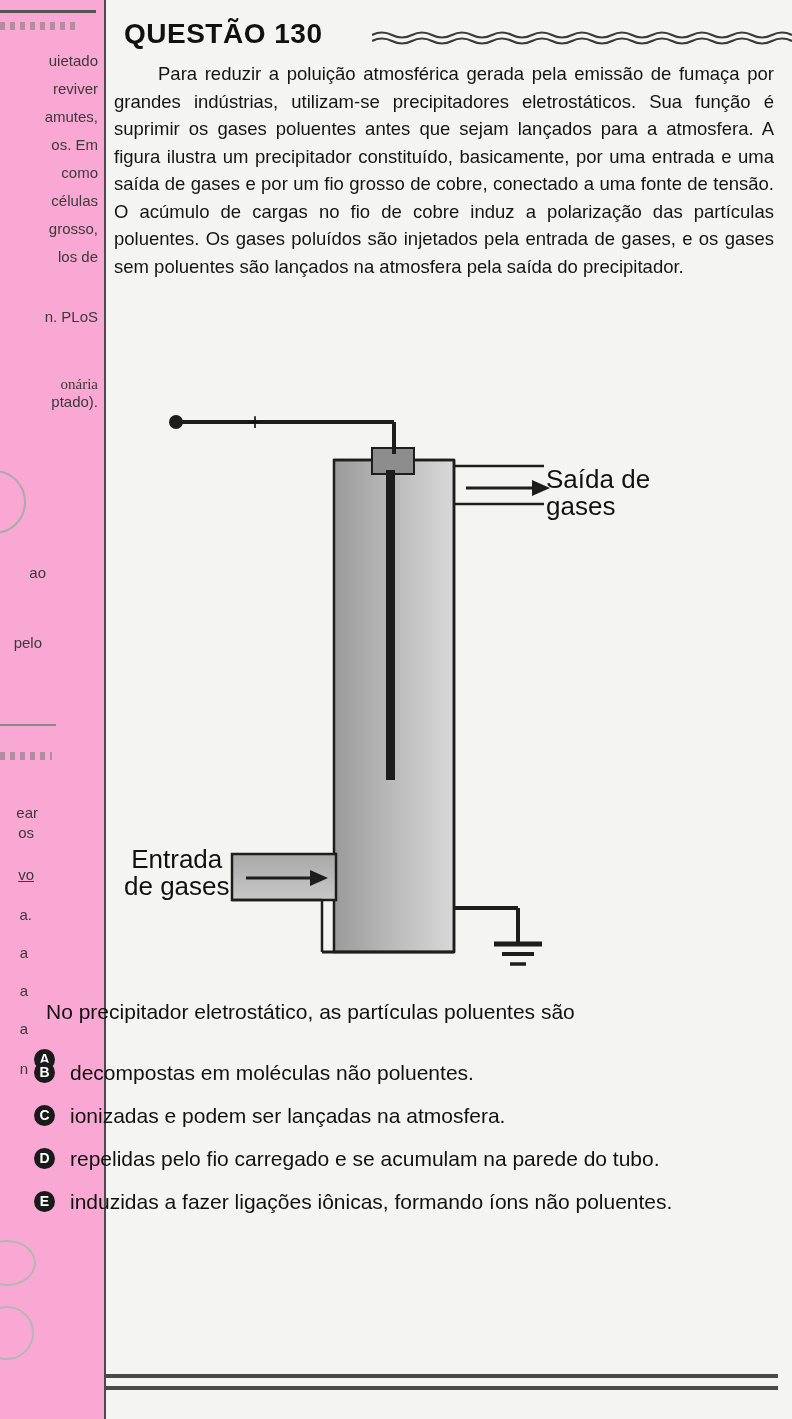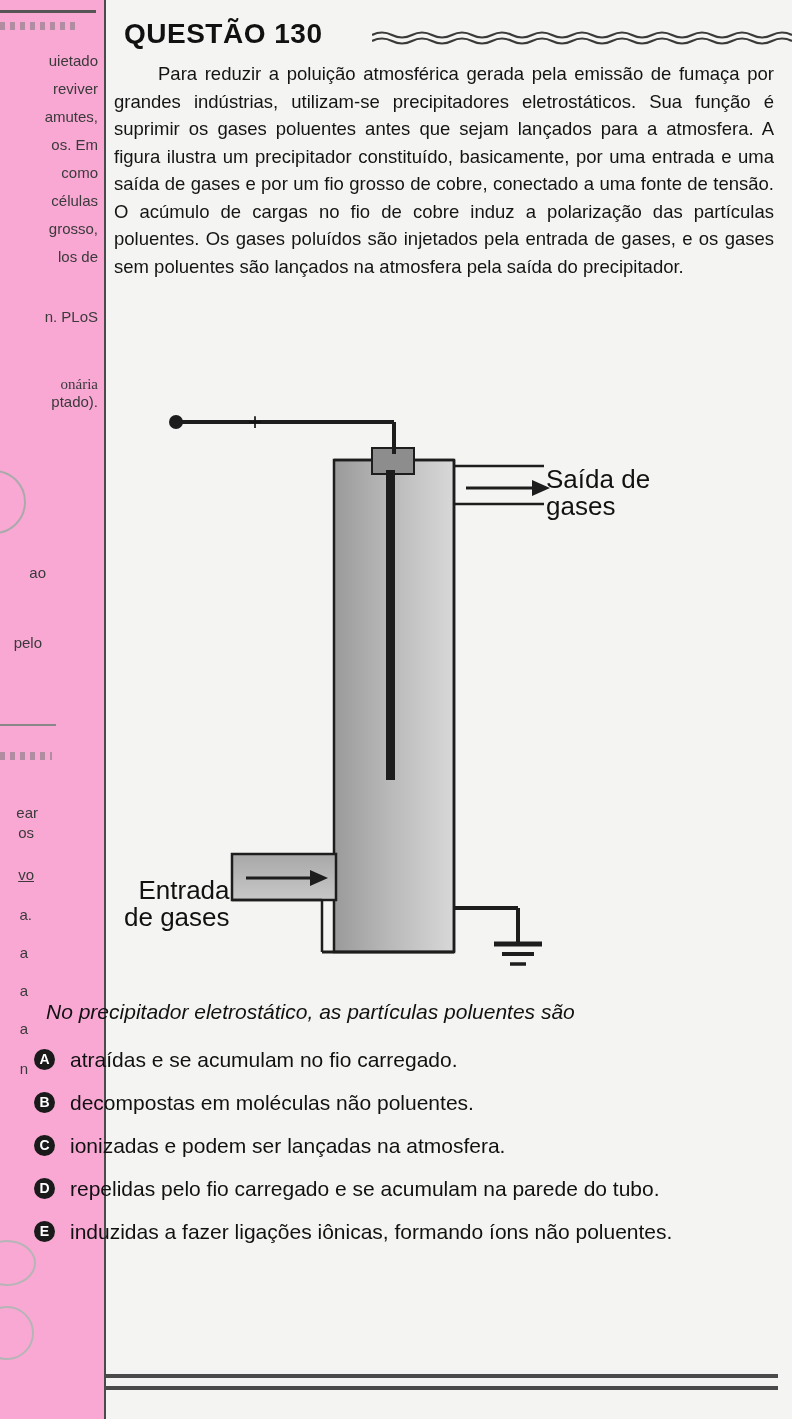--- a/index.html
+++ b/index.html
@@ -133,31 +133,30 @@
   .figure svg { display: block; }
 
   .fig-label {
     position: absolute;
     font-size: 26px;
     color: #111;
     font-family: "Liberation Sans", sans-serif;
     line-height: 27px;
   }
   .lbl-saida { left: 432px; top: 58px; }
-  .lbl-entrada { left: 10px; top: 469px; text-align: right; }
+  .lbl-entrada { left: 10px; top: 438px; text-align: center; }
 
   
   .stem {
     position: absolute;
     left: 46px;
     top: 1000px;
     width: 712px;
     font-size: 21px;
     color: #111;
-    font-style: italic;
   }
 
   .alts {
     position: absolute;
     left: 34px;
     top: 1045px;
     width: 730px;
   }
   .alt {
     position: relative;
@@ -321,21 +320,20 @@
     </div>
   </div>
 
 </div>
 
 <div class="stem">No precipitador eletrostático, as partículas poluentes são</div>
 
 <div class="alts">
   <div class="alt">
     <span class="badge">A</span>
-    <span>atraídas e se acumulam no fio carregado.</span>
   </div>
   <div class="alt">
     <span class="badge">B</span>
     <span>decompostas em moléculas não poluentes.</span>
   </div>
   <div class="alt">
     <span class="badge">C</span>
     <span>ionizadas e podem ser lançadas na atmosfera.</span>
   </div>
   <div class="alt">

